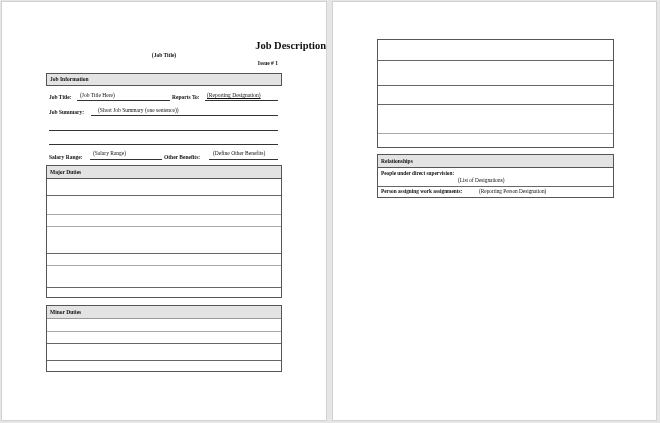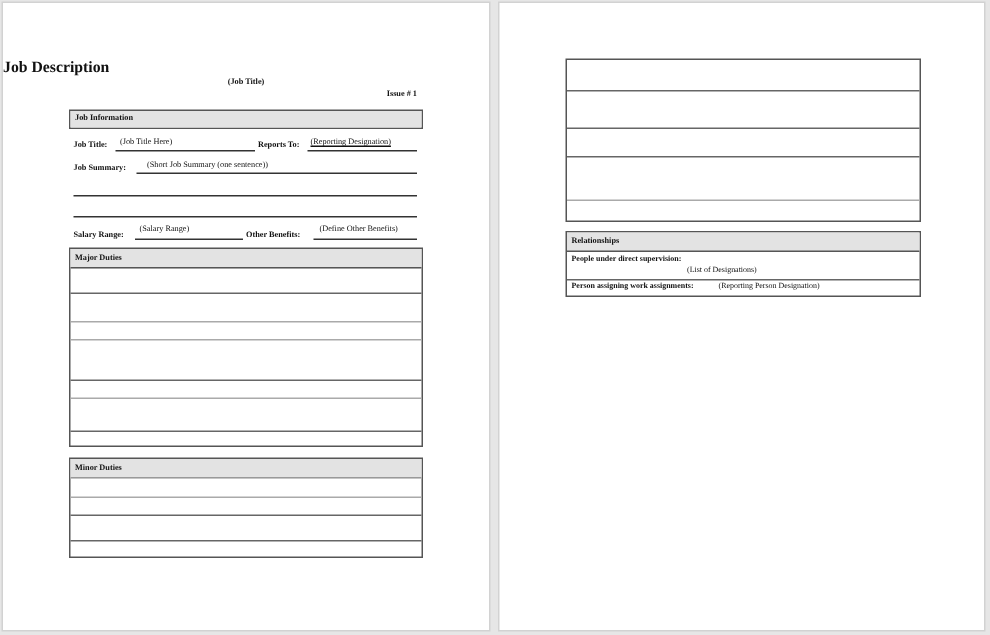--- a/index.html
+++ b/index.html
@@ -7,21 +7,21 @@
     width:660px; height:423px; background:#e6e6e6; position:relative; overflow:hidden;
     font-family:"Liberation Serif", serif; color:#111;
   }
   .page {
     position:absolute; top:2px; background:#fff; height:418px;
     box-shadow:0 0 0 1px #d2d2d2;
   }
   #page1 { left:2px; width:324px; }
   #page2 { left:333px; width:323px; }
   .abs { position:absolute; }
-  .title { font-weight:bold; font-size:10.5px; text-align:left; width:324px; left:0; top:38px; }
+  .title { font-weight:bold; font-size:10.5px; text-align:right; width:324px; left:0; top:38px; }
   .subtitle { font-weight:bold; font-size:5.5px; text-align:center; width:324px; left:0; top:50px; }
   .issue { font-weight:bold; font-size:5.5px; right:48px; top:58px; }
   .box {
     position:absolute; border:1px solid #555; box-sizing:border-box;
   }
   .hdr {
     position:absolute; left:0; right:0; top:0; background:#e3e3e3; border-bottom:1px solid #555;
     font-size:5.5px; font-weight:bold; padding-left:3px; box-sizing:border-box; line-height:12px;
   }
   .rowline { position:absolute; left:0; right:0; height:0; border-top:1px solid #666; }

